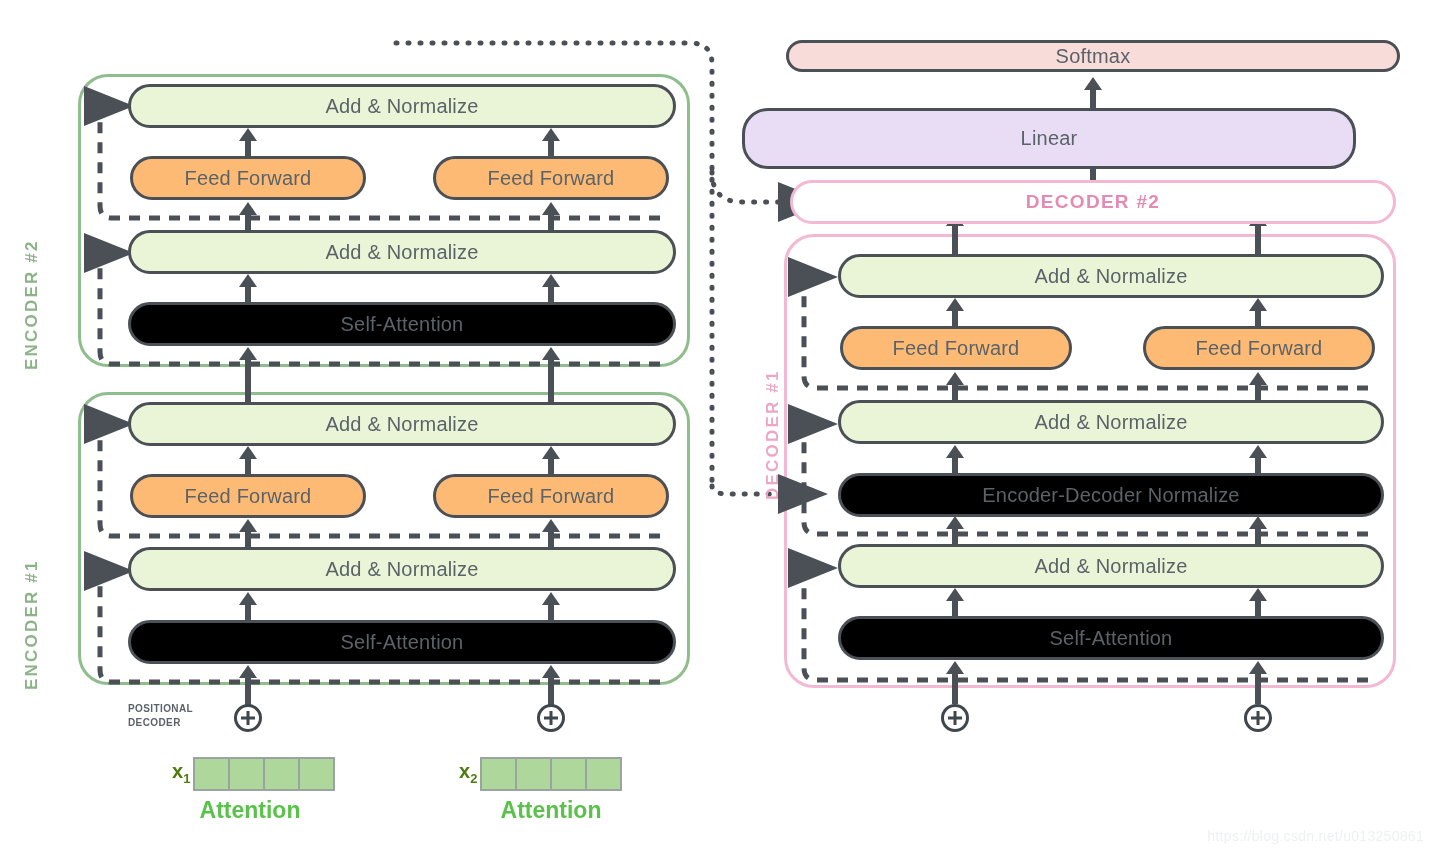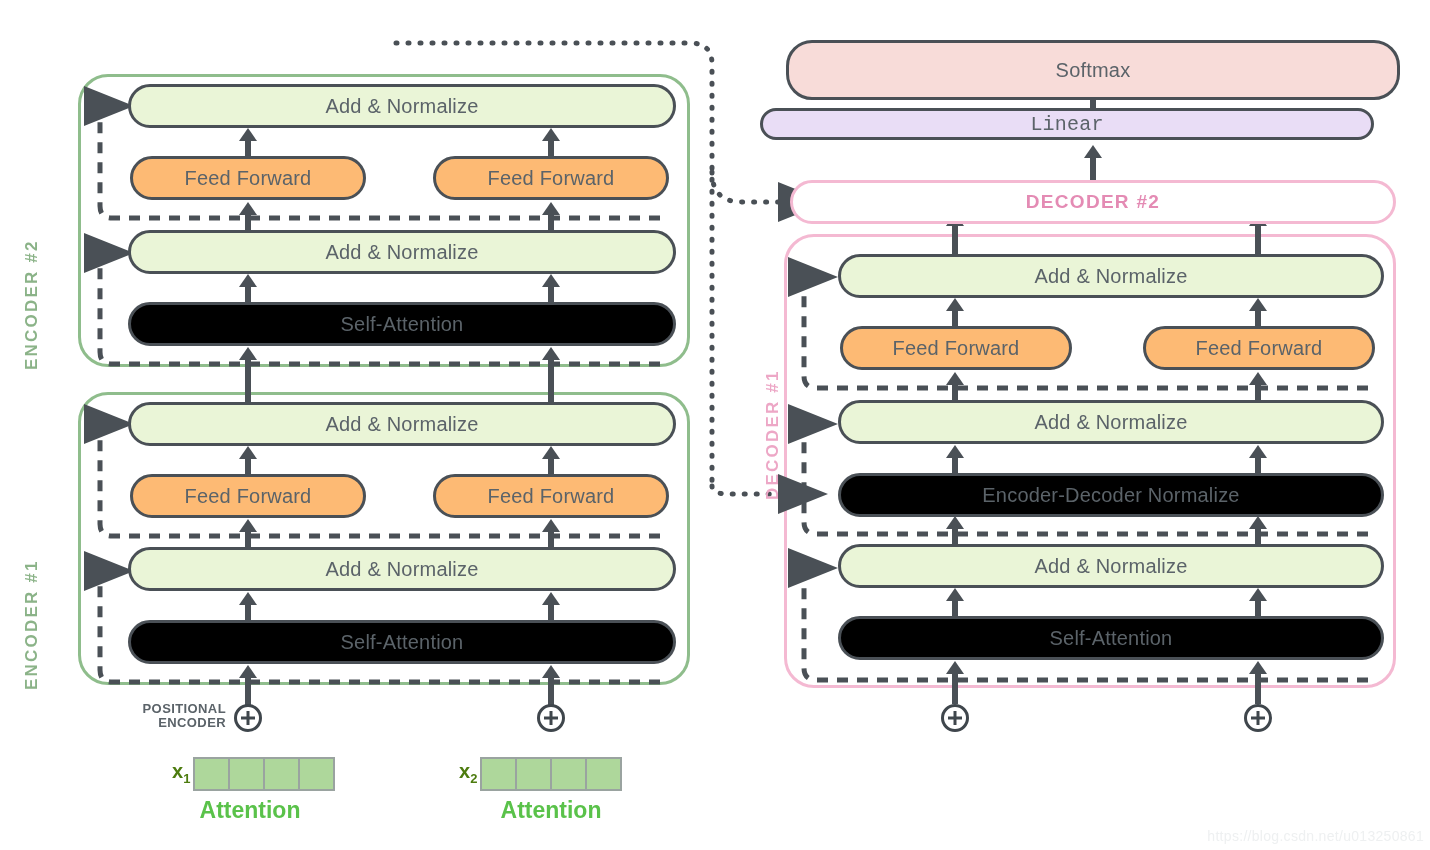--- a/index.html
+++ b/index.html
@@ -70,22 +70,22 @@
     position:absolute;width:28px;height:28px;border-radius:50%;
     border:3px solid #3f464c;box-sizing:border-box;background:#fff;z-index:7;
   }
   .plus::before,.plus::after{
     content:"";position:absolute;background:#3f464c;
   }
   .plus::before{left:50%;top:4px;width:3px;height:14px;transform:translateX(-50%);}
   .plus::after{top:50%;left:4px;height:3px;width:14px;transform:translateY(-50%);}
 
   .pelabel{
-    position:absolute;font-size:13px;line-height:14px;font-weight:600;
-    color:#5b6369;letter-spacing:.4px;text-align:right;z-index:7;
+    position:absolute;font-size:10px;line-height:14px;font-weight:600;
+    color:#5b6369;letter-spacing:.4px;text-align:left;z-index:7;
   }
 
   
   .embed{position:absolute;display:flex;z-index:7;
     border:2px solid #9aa3a0;box-sizing:content-box;background:#9aa3a0;gap:2px;}
   .embed .cell{width:33px;height:30px;background:#aed79b;}
   .xlab{position:absolute;font-size:20px;font-weight:bold;color:#4d7c0f;z-index:7;}
   .xlab sub{font-size:13px;}
   .word{position:absolute;font-size:23px;font-weight:bold;color:#5ac24a;z-index:7;text-align:center;}
 
@@ -166,21 +166,21 @@
   <div class="arrow" style="left:245px;top:603px;height:17px;"></div>
   <div class="arrow" style="left:548px;top:603px;height:17px;"></div>
 
   <div class="arrow" style="left:245px;top:676px;height:30px;"></div>
   <div class="arrow" style="left:548px;top:676px;height:30px;"></div>
 
   <div class="plus" style="left:234px;top:704px;"></div>
   <div class="plus" style="left:537px;top:704px;"></div>
   <div class="pelabel" style="left:128px;top:702px;width:98px;">
     <span>POSITIONAL</span><br>
-    <span>ENCODER</span>
+    <span>DECODER</span>
   </div>
 
   <div class="xlab" style="left:172px;top:760px;">
     x<sub>1</sub>
   </div>
   <div class="embed" style="left:193px;top:757px;">
     <div class="cell"></div>
     <div class="cell"></div>
     <div class="cell"></div>
     <div class="cell"></div>
@@ -193,22 +193,22 @@
   <div class="embed" style="left:480px;top:757px;">
     <div class="cell"></div>
     <div class="cell"></div>
     <div class="cell"></div>
     <div class="cell"></div>
   </div>
   <div class="word" style="left:466px;top:797px;width:170px;">Attention</div>
 
   <div class="vlabel dec" style="left:763px;top:300px;height:200px;">DECODER #1</div>
 
-  <div class="blk softmax" style="left:786px;top:40px;width:614px;height:60px;">Softmax</div>
-  <div class="blk linear" style="left:760px;top:108px;width:614px;height:32px;font-family:Liberation Mono, monospace;">Linear</div>
+  <div class="blk softmax" style="left:786px;top:40px;width:614px;height:32px;">Softmax</div>
+  <div class="blk linear" style="left:742px;top:108px;width:614px;height:61px;">Linear</div>
   <div class="frame dec2" style="left:790px;top:180px;width:606px;height:44px;">DECODER #2</div>
 
   <div class="frame dec" style="left:784px;top:234px;width:612px;height:454px;"></div>
 
   <div class="blk addnorm" style="left:838px;top:254px;width:546px;height:44px;">Add &amp; Normalize</div>
   <div class="blk ff" style="left:840px;top:326px;width:232px;height:44px;">Feed Forward</div>
   <div class="blk ff" style="left:1143px;top:326px;width:232px;height:44px;">Feed Forward</div>
   <div class="blk addnorm" style="left:838px;top:400px;width:546px;height:44px;">Add &amp; Normalize</div>
   <div class="blk attn" style="left:838px;top:473px;width:546px;height:44px;">Encoder-Decoder Normalize</div>
   <div class="blk addnorm" style="left:838px;top:544px;width:546px;height:44px;">Add &amp; Normalize</div>

